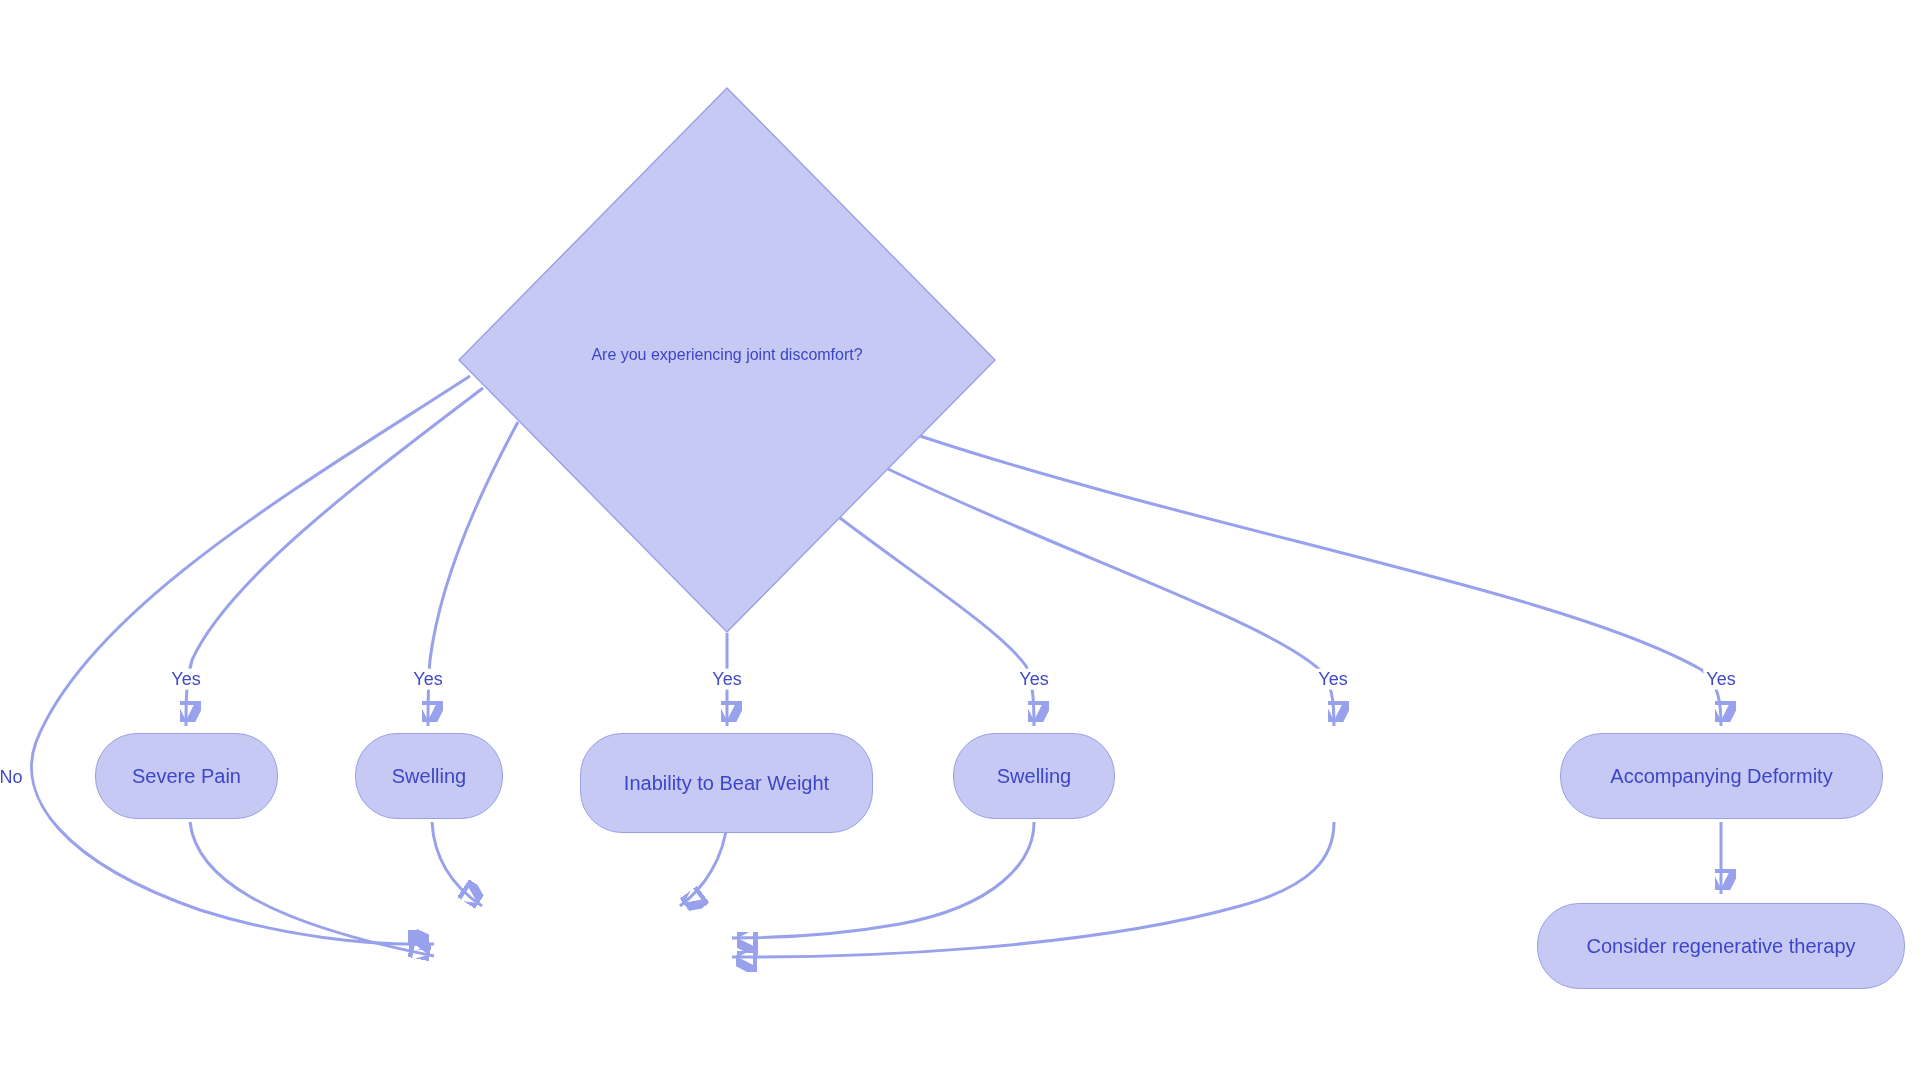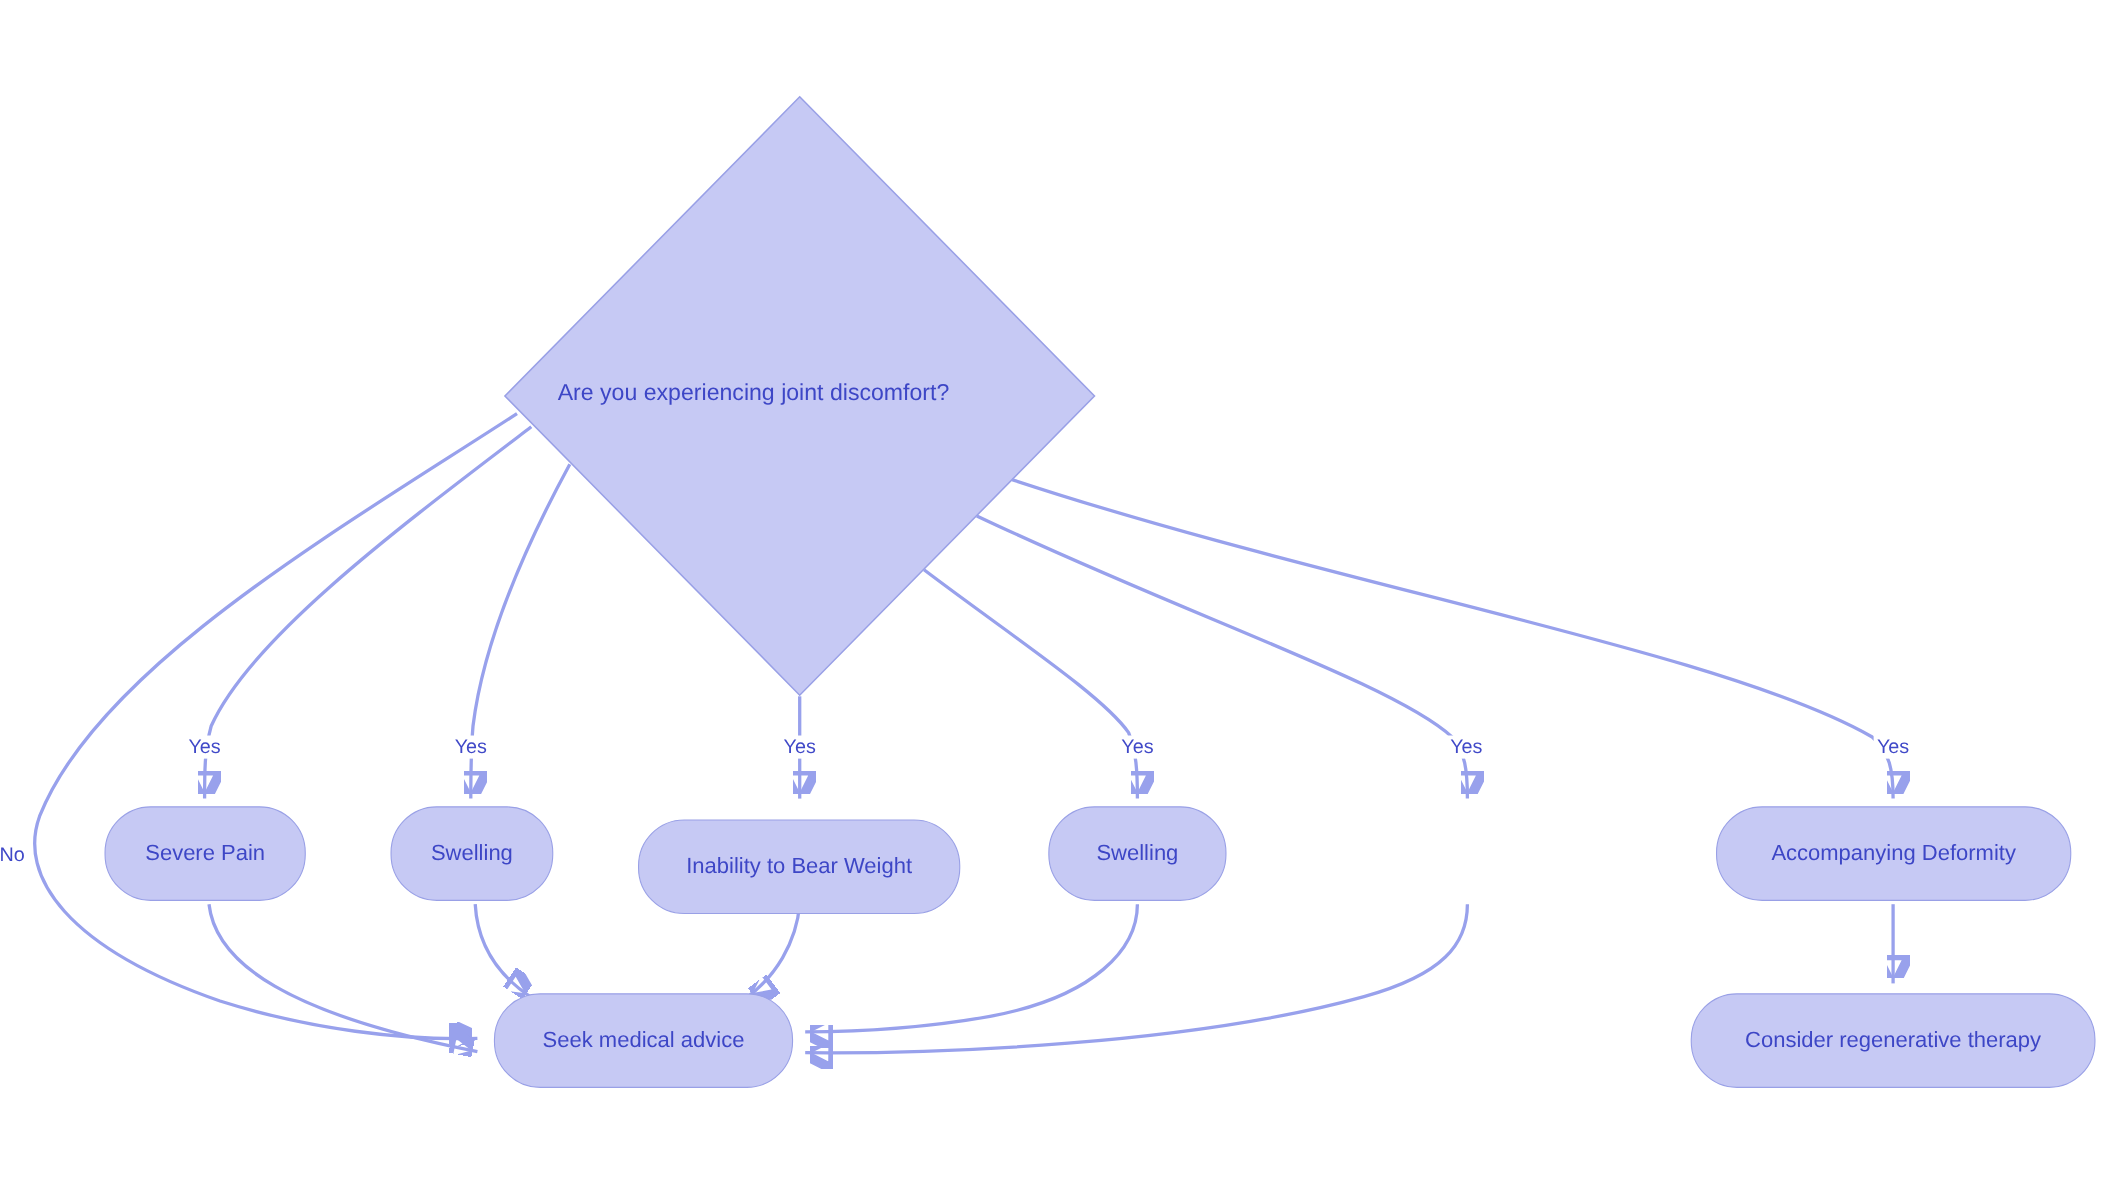--- a/index.html
+++ b/index.html
@@ -48,23 +48,23 @@
     color:var(--node-text);
     font-size:20px;
     box-sizing:border-box;
     line-height:1.2;
   }
   .diamond-label{
     position:absolute;
     left:507px;
     top:346px;
     width:440px;
-    text-align:left;
+    text-align:center;
     color:var(--node-text);
-    font-size:21px;
+    font-size:16px;
   }
   .edge-label{
     position:absolute;
     transform:translate(-50%,-50%);
     background:var(--background);
     color:var(--label-text);
     font-size:18px;
     padding:0 3px;
     line-height:1.15;
   }
@@ -98,25 +98,24 @@
     <path d="M 1034 822 C 1034 862, 996 906, 900 924 C 832 936, 776 938, 732 938" marker-end="url(#arrow)"></path>
     <path d="M 1334 822 C 1334 858, 1312 886, 1240 906 C 1082 950, 850 958, 732 957" marker-end="url(#arrow)"></path>
 
     <path d="M 1721 822 L 1721 894" marker-end="url(#arrow)"></path>
   </svg>
 
   <div class="diamond-label">Are you experiencing joint discomfort?</div>
 
   <div class="node" style="left:95px;top:733px;width:183px;height:86px;">Severe Pain</div>
   <div class="node" style="left:355px;top:733px;width:148px;height:86px;">Swelling</div>
-  <div class="node" style="left:580px;top:733px;width:293px;height:86px;margin-top:12px;">Inability to Bear Weight</div>
+  <div class="node" style="left:580px;top:733px;width:293px;height:100px;">Inability to Bear Weight</div>
   <div class="node" style="left:953px;top:733px;width:162px;height:86px;">Swelling</div>
   <div class="node" style="left:1560px;top:733px;width:323px;height:86px;">Accompanying Deformity</div>
 
-  <div class="node" style="left:449px;top:903px;width:272px;height:86px;">Seek medical advice</div>
   <div class="node" style="left:1537px;top:903px;width:368px;height:86px;">Consider regenerative therapy</div>
 
   <span class="edge-label" style="left:11px;top:777px;">No</span>
   <span class="edge-label" style="left:186px;top:679px;">Yes</span>
   <span class="edge-label" style="left:428px;top:679px;">Yes</span>
   <span class="edge-label" style="left:727px;top:679px;">Yes</span>
   <span class="edge-label" style="left:1034px;top:679px;">Yes</span>
   <span class="edge-label" style="left:1333px;top:679px;">Yes</span>
   <span class="edge-label" style="left:1721px;top:679px;">Yes</span>
 

